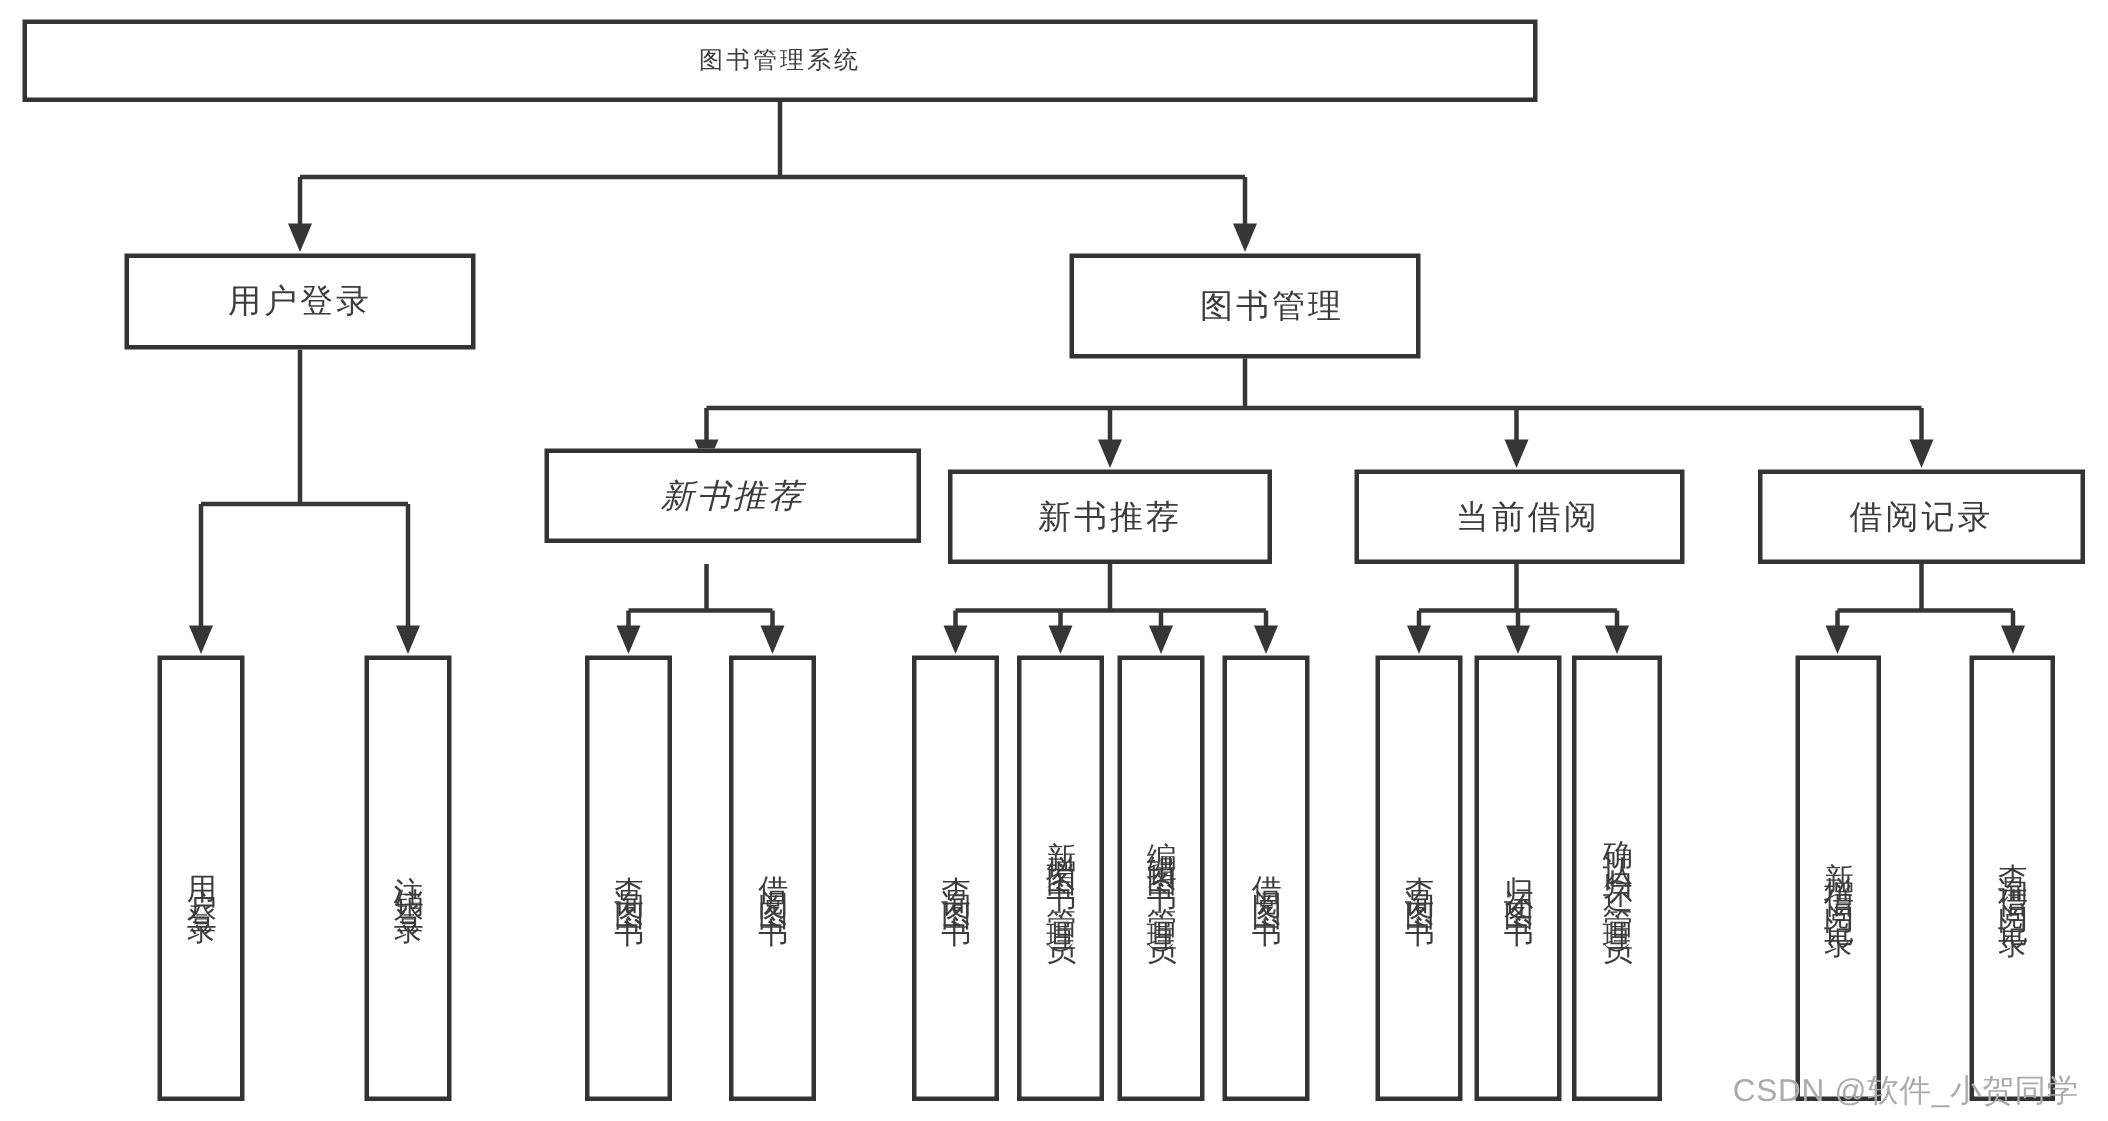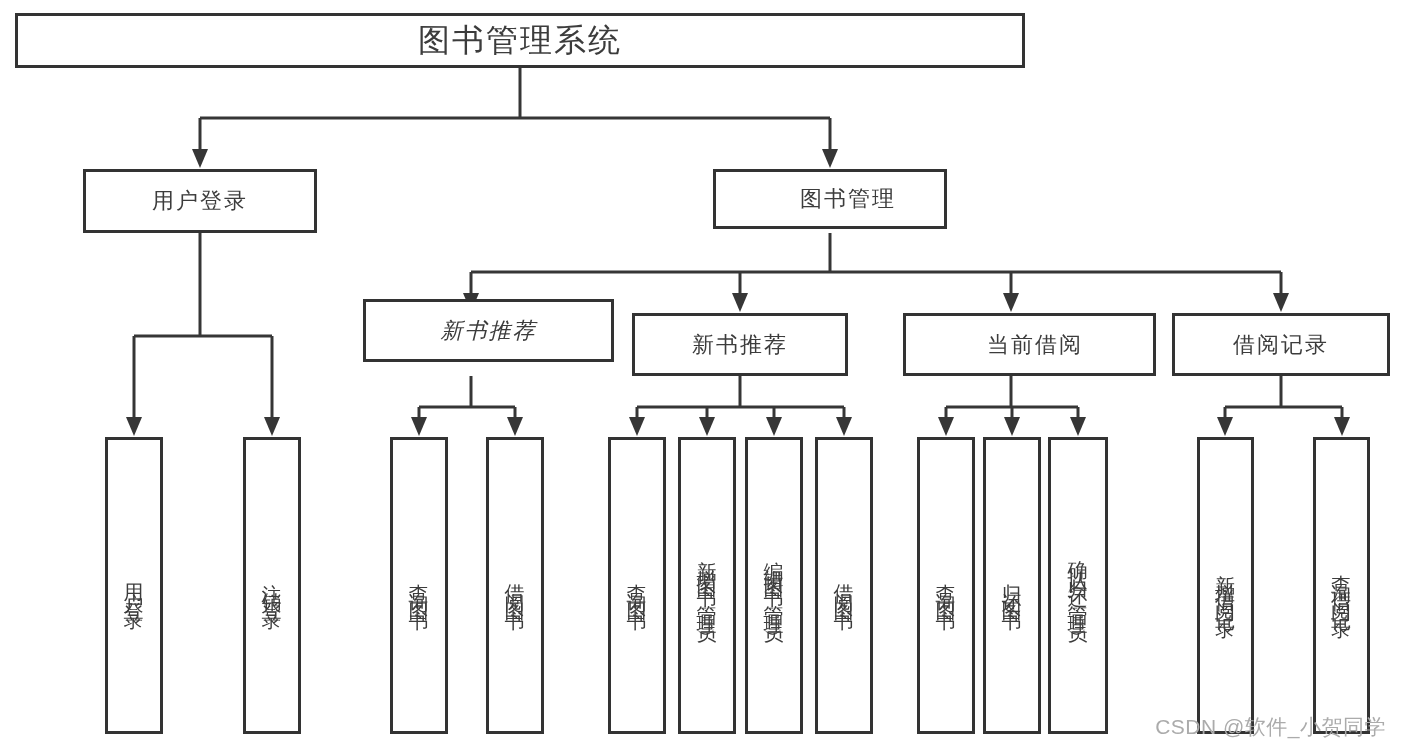--- a/index.html
+++ b/index.html
@@ -27,21 +27,21 @@
     align-items: center;
     justify-content: center;
     color: #3c3c3c;
   }
   .node .label {
     font-size: 22px;
     letter-spacing: 2px;
     white-space: nowrap;
     text-align: center;
   }
-  .node.root .label { font-size: 32px; letter-spacing: 2px; }
+  .node.root .label { font-size: 16px; letter-spacing: 2px; }
   .node.vertical .label {
     writing-mode: vertical-rl;
     text-orientation: mixed;
     font-size: 20px;
     line-height: 1;
     letter-spacing: 9px;
     white-space: nowrap;
   }
   #watermark {
     position: absolute;
@@ -112,30 +112,30 @@
       <line x1="1342" y1="407" x2="1342" y2="423" class="wire"></line>
       <polygon points="1334,417 1350,417 1342,436" class="arrowhead"></polygon>
     </svg>
   <div id="watermark">CSDN @软件_小贺同学</div>
 <div class="node root" style="left: 15px; top: 13px; width: 1010px; height: 55px;">
       <span class="label">图书管理系统</span>
     </div>
     <div class="node" style="left: 83px; top: 169px; width: 234px; height: 64px;">
       <span class="label">用户登录</span>
     </div>
-    <div class="node" style="left: 713px; top: 169px; width: 234px; height: 60px; padding-left: 36px;">
+    <div class="node" style="left: 713px; top: 169px; width: 234px; height: 70px; padding-left: 36px;">
       <span class="label">图书管理</span>
     </div>
     <div class="node" style="left: 363px; top: 299px; width: 251px; height: 63px; font-style: italic;">
       <span class="label">新书推荐</span>
     </div>
     <div class="node" style="left: 632px; top: 313px; width: 216px; height: 63px;">
       <span class="label">新书推荐</span>
     </div>
-    <div class="node" style="left: 903px; top: 313px; width: 253px; height: 63px; padding-left: 11px;">
+    <div class="node" style="left: 903px; top: 313px; width: 220px; height: 63px; padding-left: 11px;">
       <span class="label">当前借阅</span>
     </div>
     <div class="node" style="left: 1172px; top: 313px; width: 218px; height: 63px; justify-content: center;">
       <span class="label">借阅记录</span>
     </div>
     <div class="node vertical" style="left: 105px; top: 437px; width: 58px; height: 297px;">
       <span class="label">用户登录</span>
     </div>
     <div class="node vertical" style="left: 243px; top: 437px; width: 58px; height: 297px;">
       <span class="label">注销登录</span>

